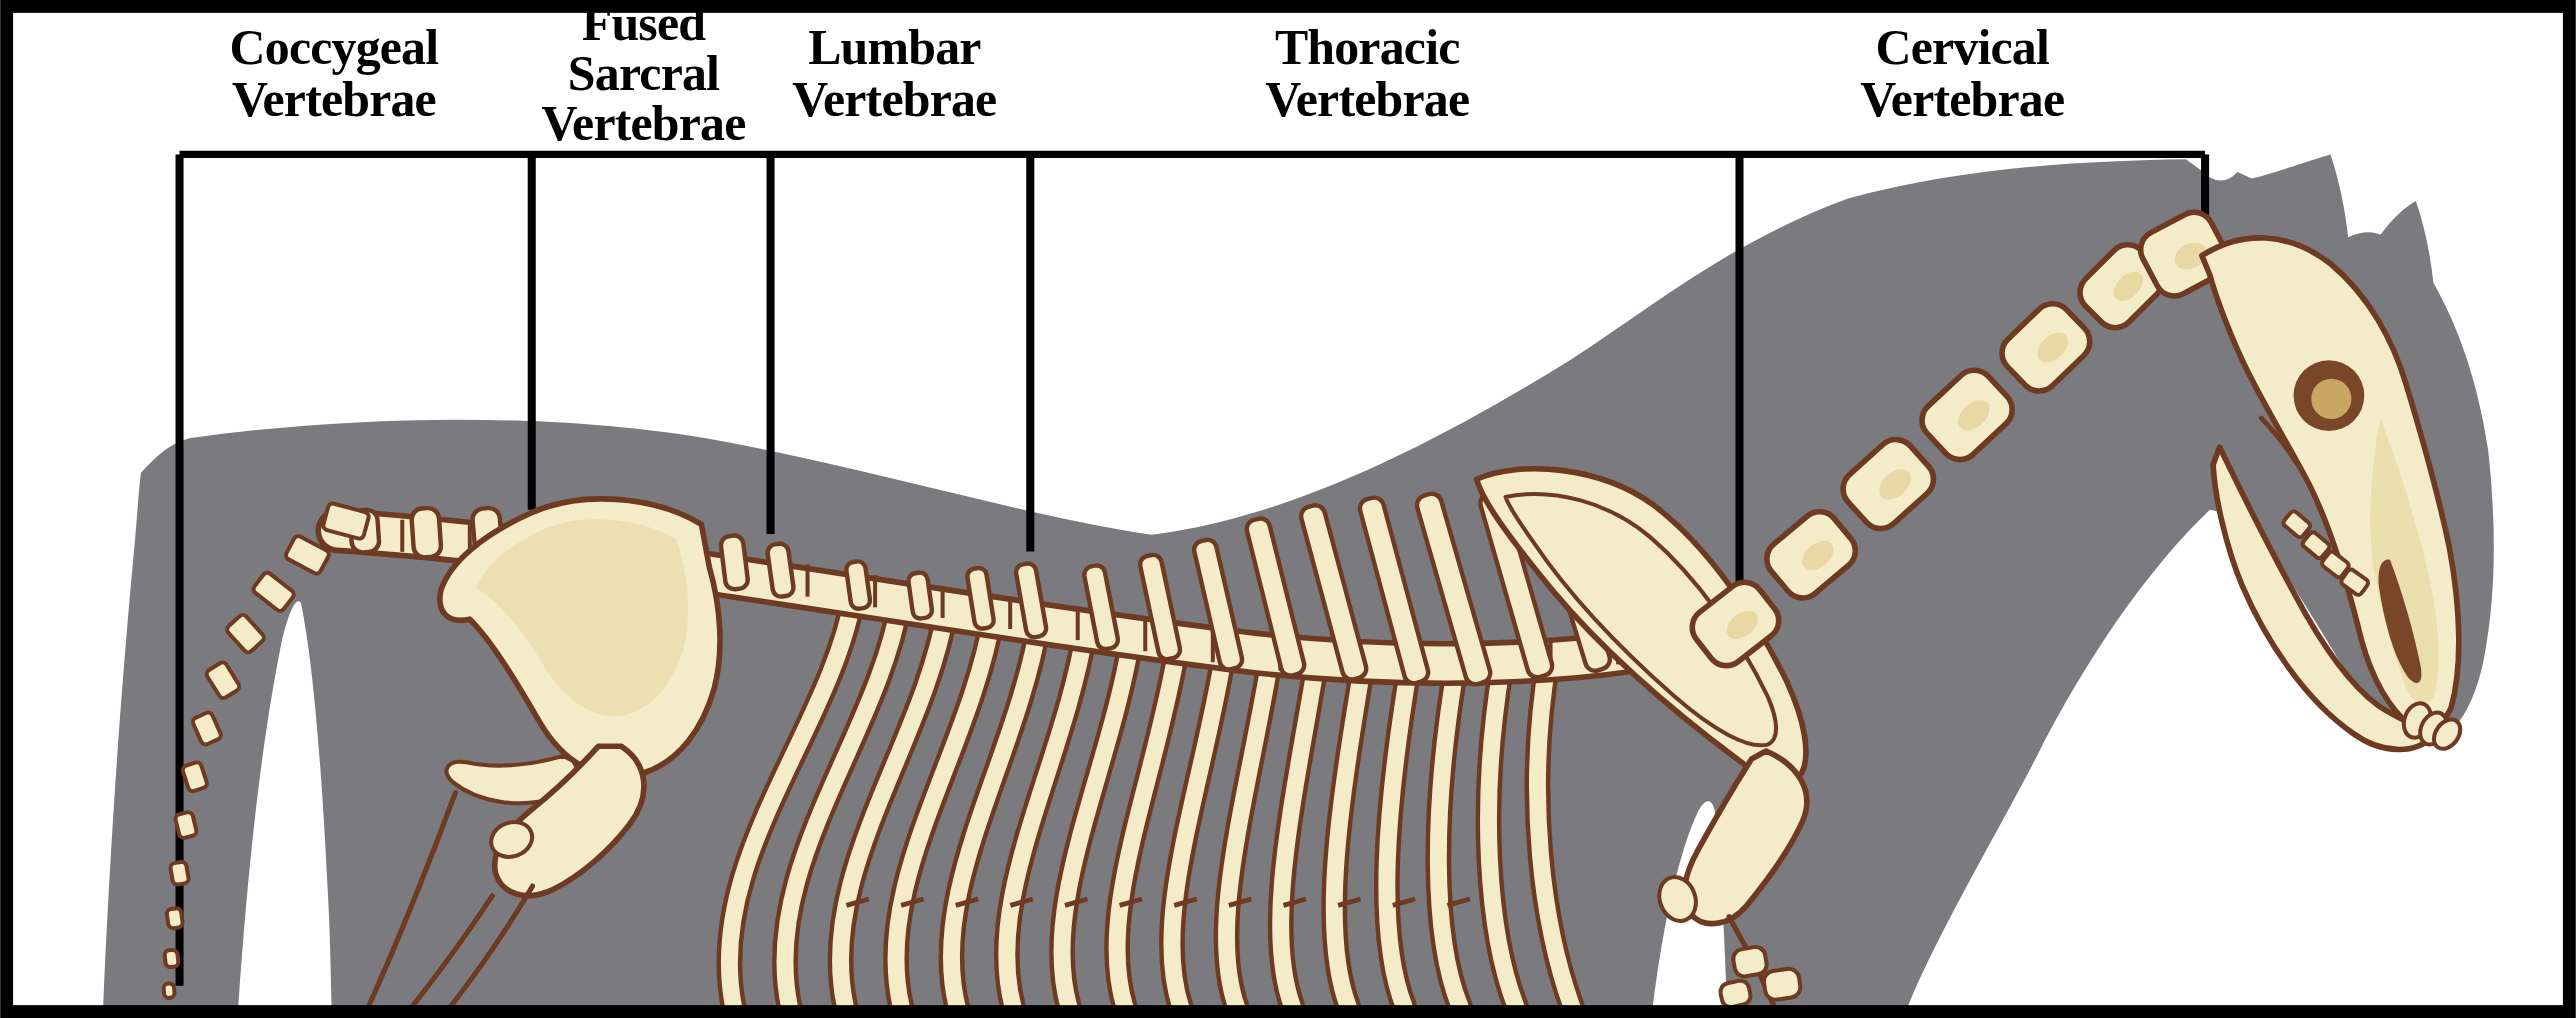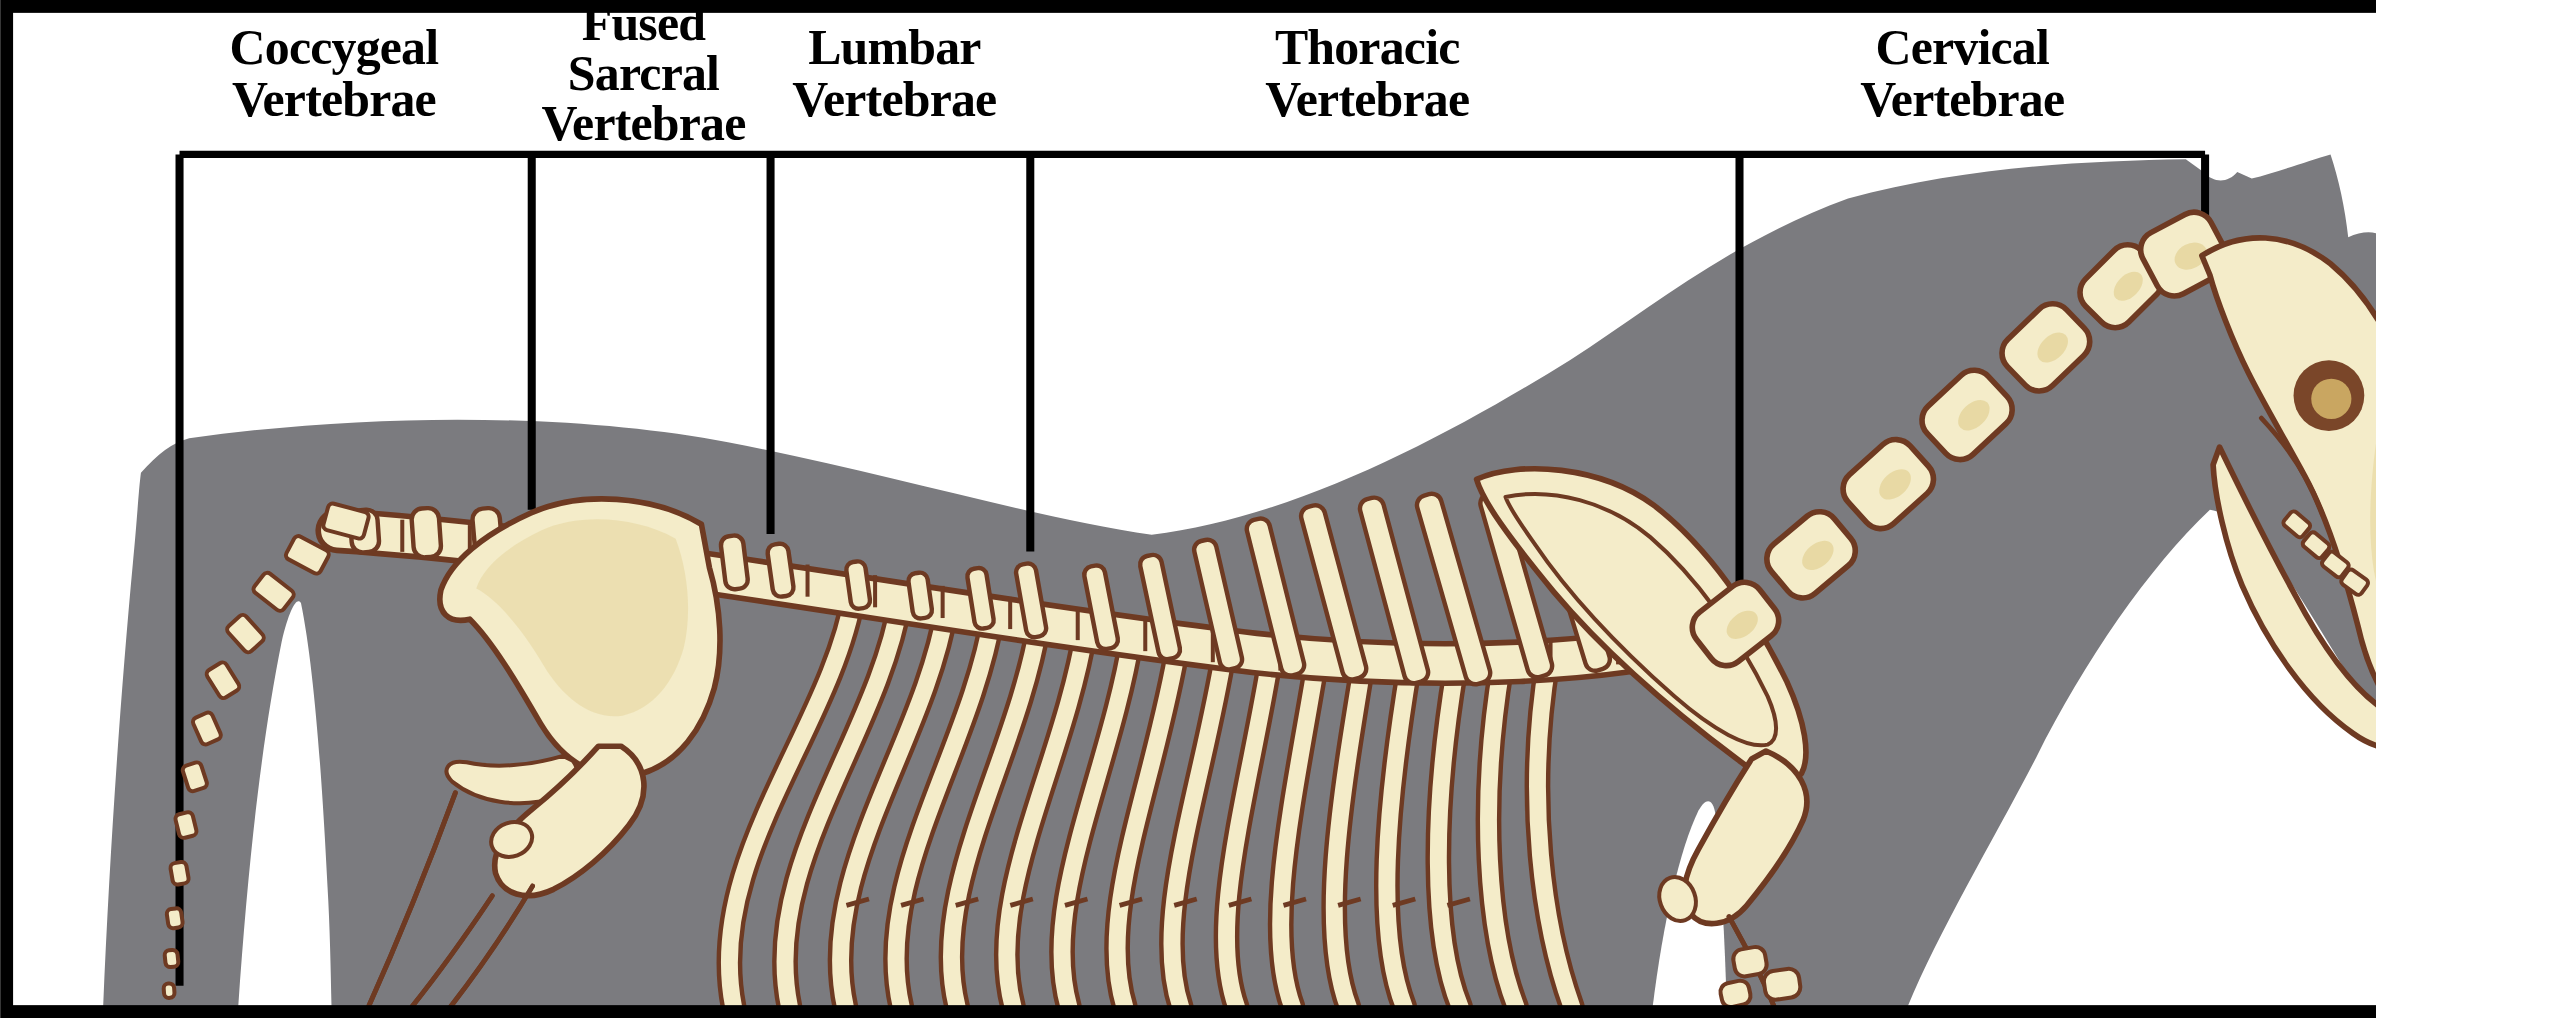--- a/index.html
+++ b/index.html
@@ -1,16 +1,16 @@
 <!DOCTYPE html>
 <html style="font-size:13px"><head>
 <meta charset="utf-8">
 <style>
   html,body{margin:0;padding:0;background:#ffffff;}
-  .stage{position:relative;width:2376px;height:1018px;background:#ffffff;overflow:hidden;}
+  .stage{position:relative;width:2576px;height:1018px;background:#ffffff;overflow:hidden;}
   svg{display:block;}
   .label{font-family:"Liberation Serif","DejaVu Serif",serif;font-weight:bold;font-size:62px;
          letter-spacing:-1px;fill:#000000;text-anchor:middle;}
   .bone{fill:#f4ecc9;stroke:#6e3a22;stroke-width:7;stroke-linejoin:round;}
   .bone-thin{fill:#f4ecc9;stroke:#6e3a22;stroke-width:5;stroke-linejoin:round;}
   .shade{fill:#e3d194;stroke:none;}
   .darkshade{fill:#c9a661;stroke:none;}
   .cavity{fill:#7a4629;stroke:none;}
   .outline-only{fill:none;stroke:#6e3a22;stroke-width:6;stroke-linecap:round;}
   .silhouette{fill:#7b7b7f;stroke:none;}

